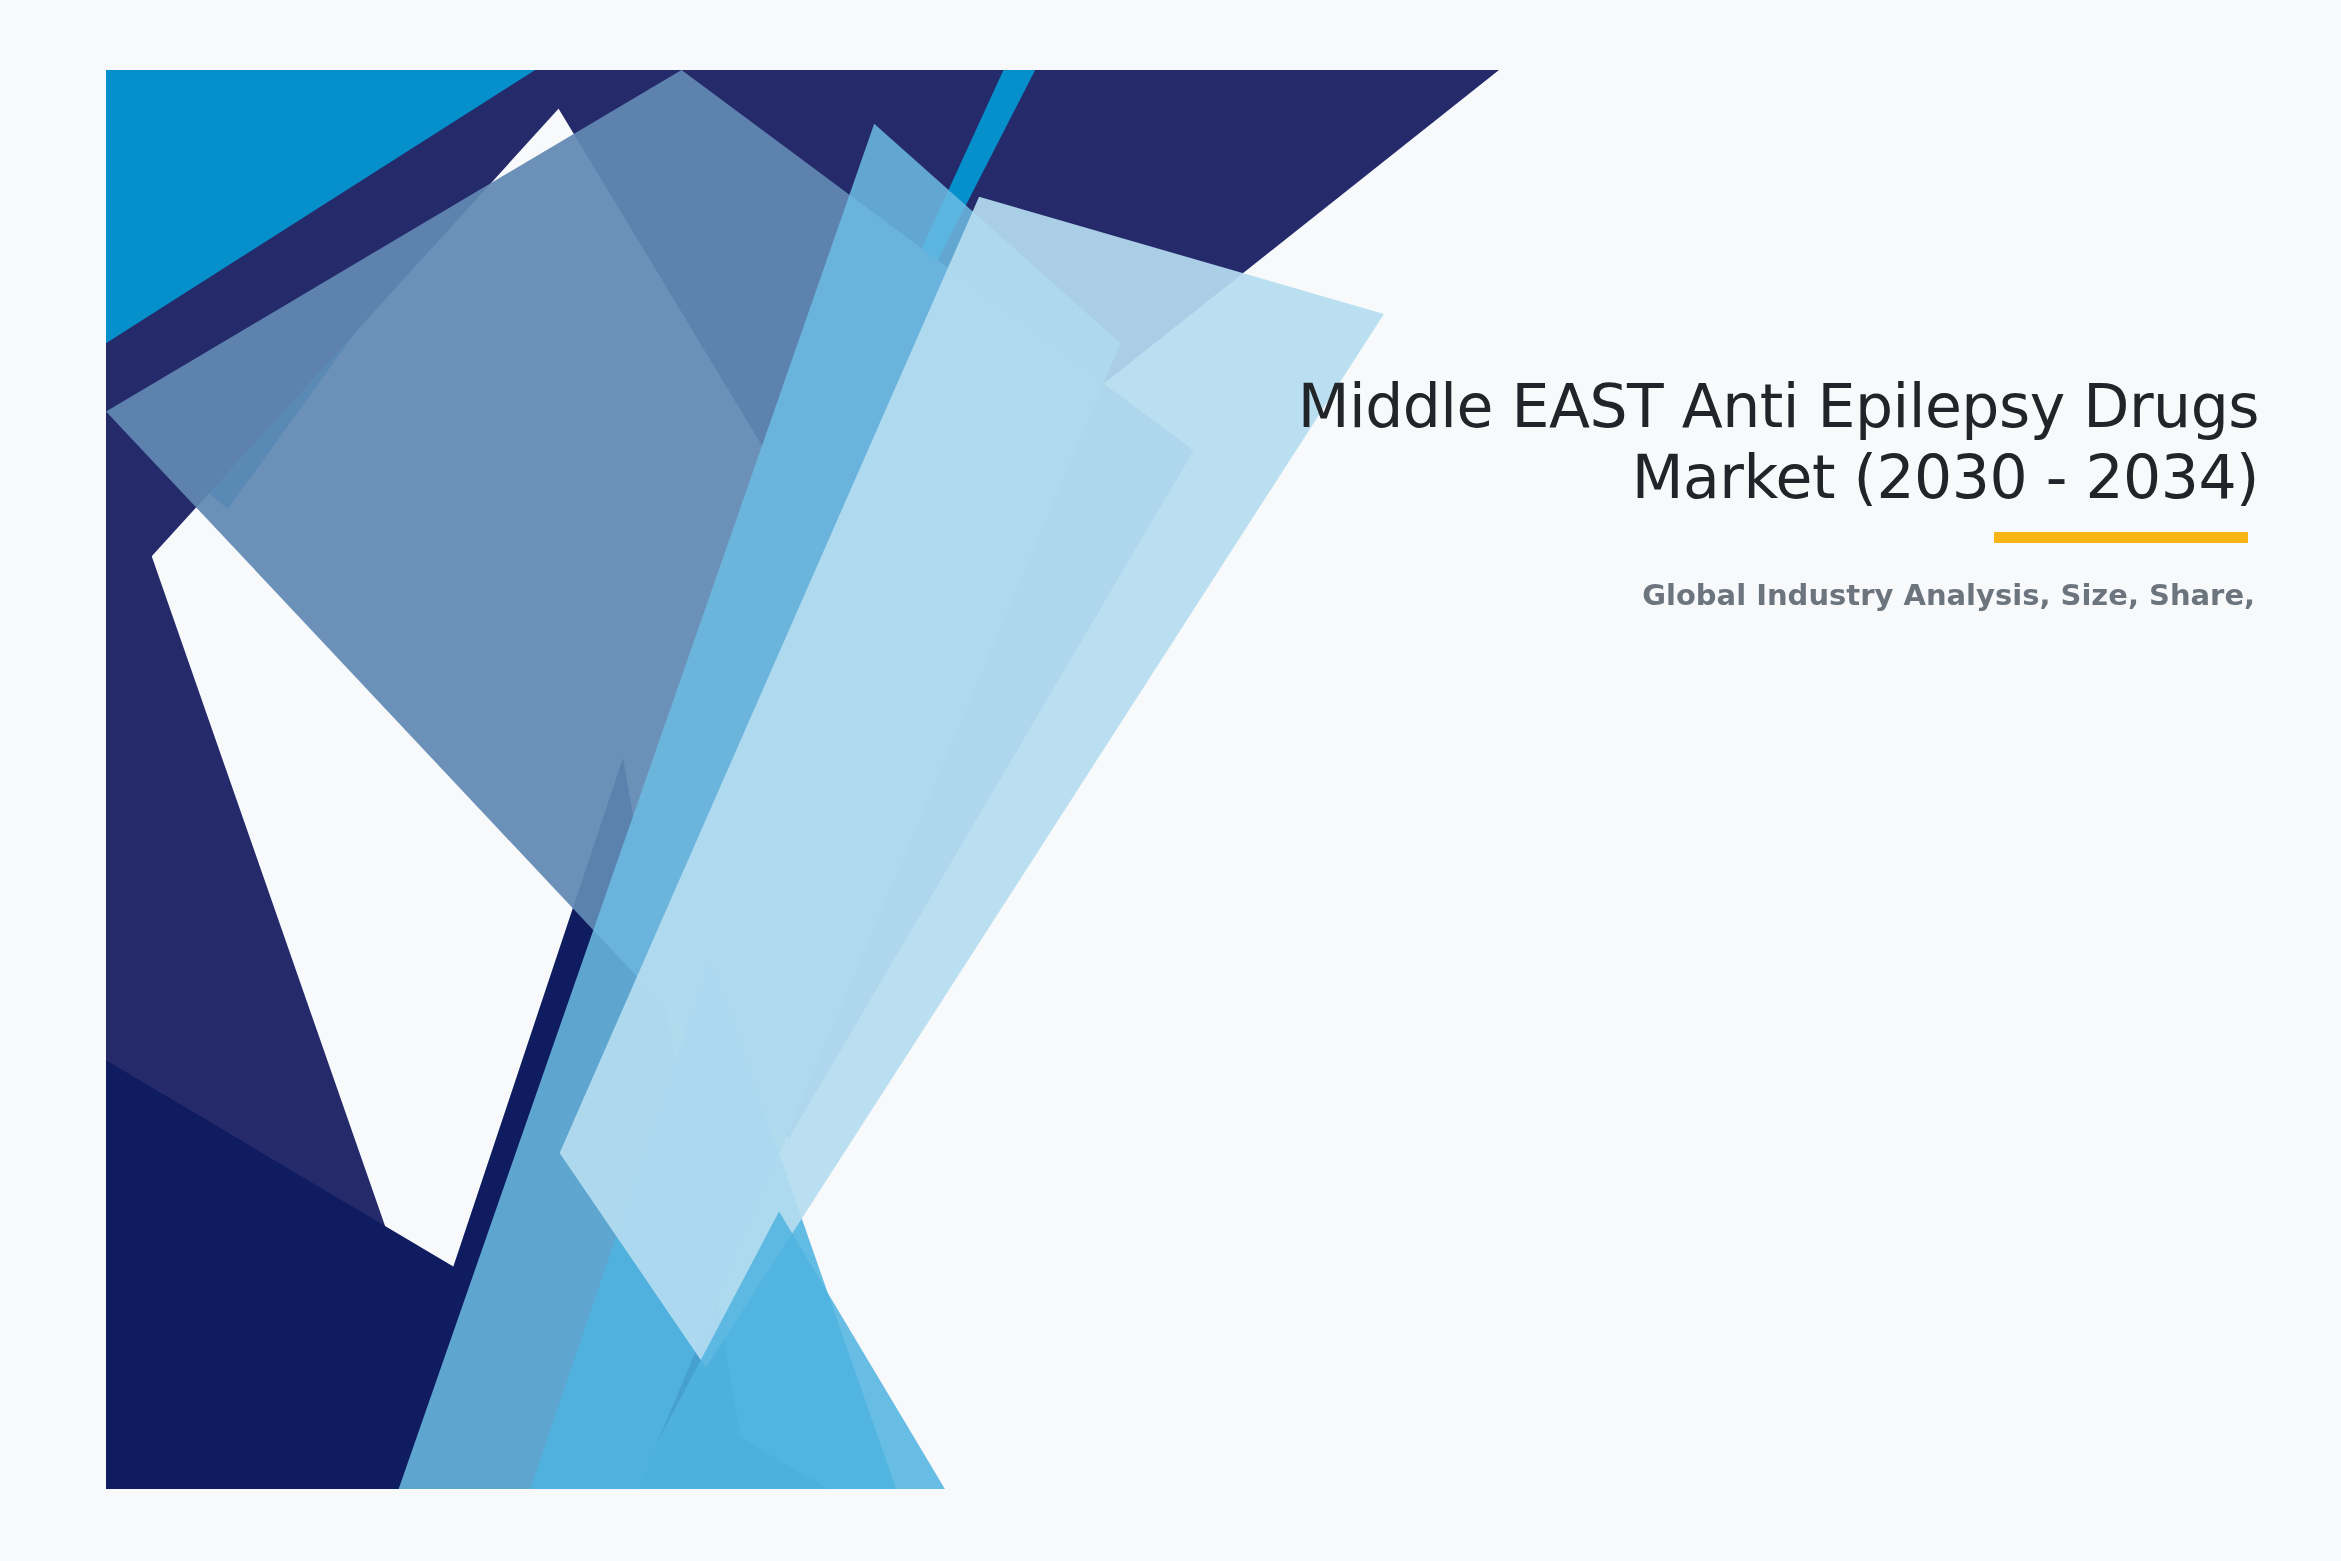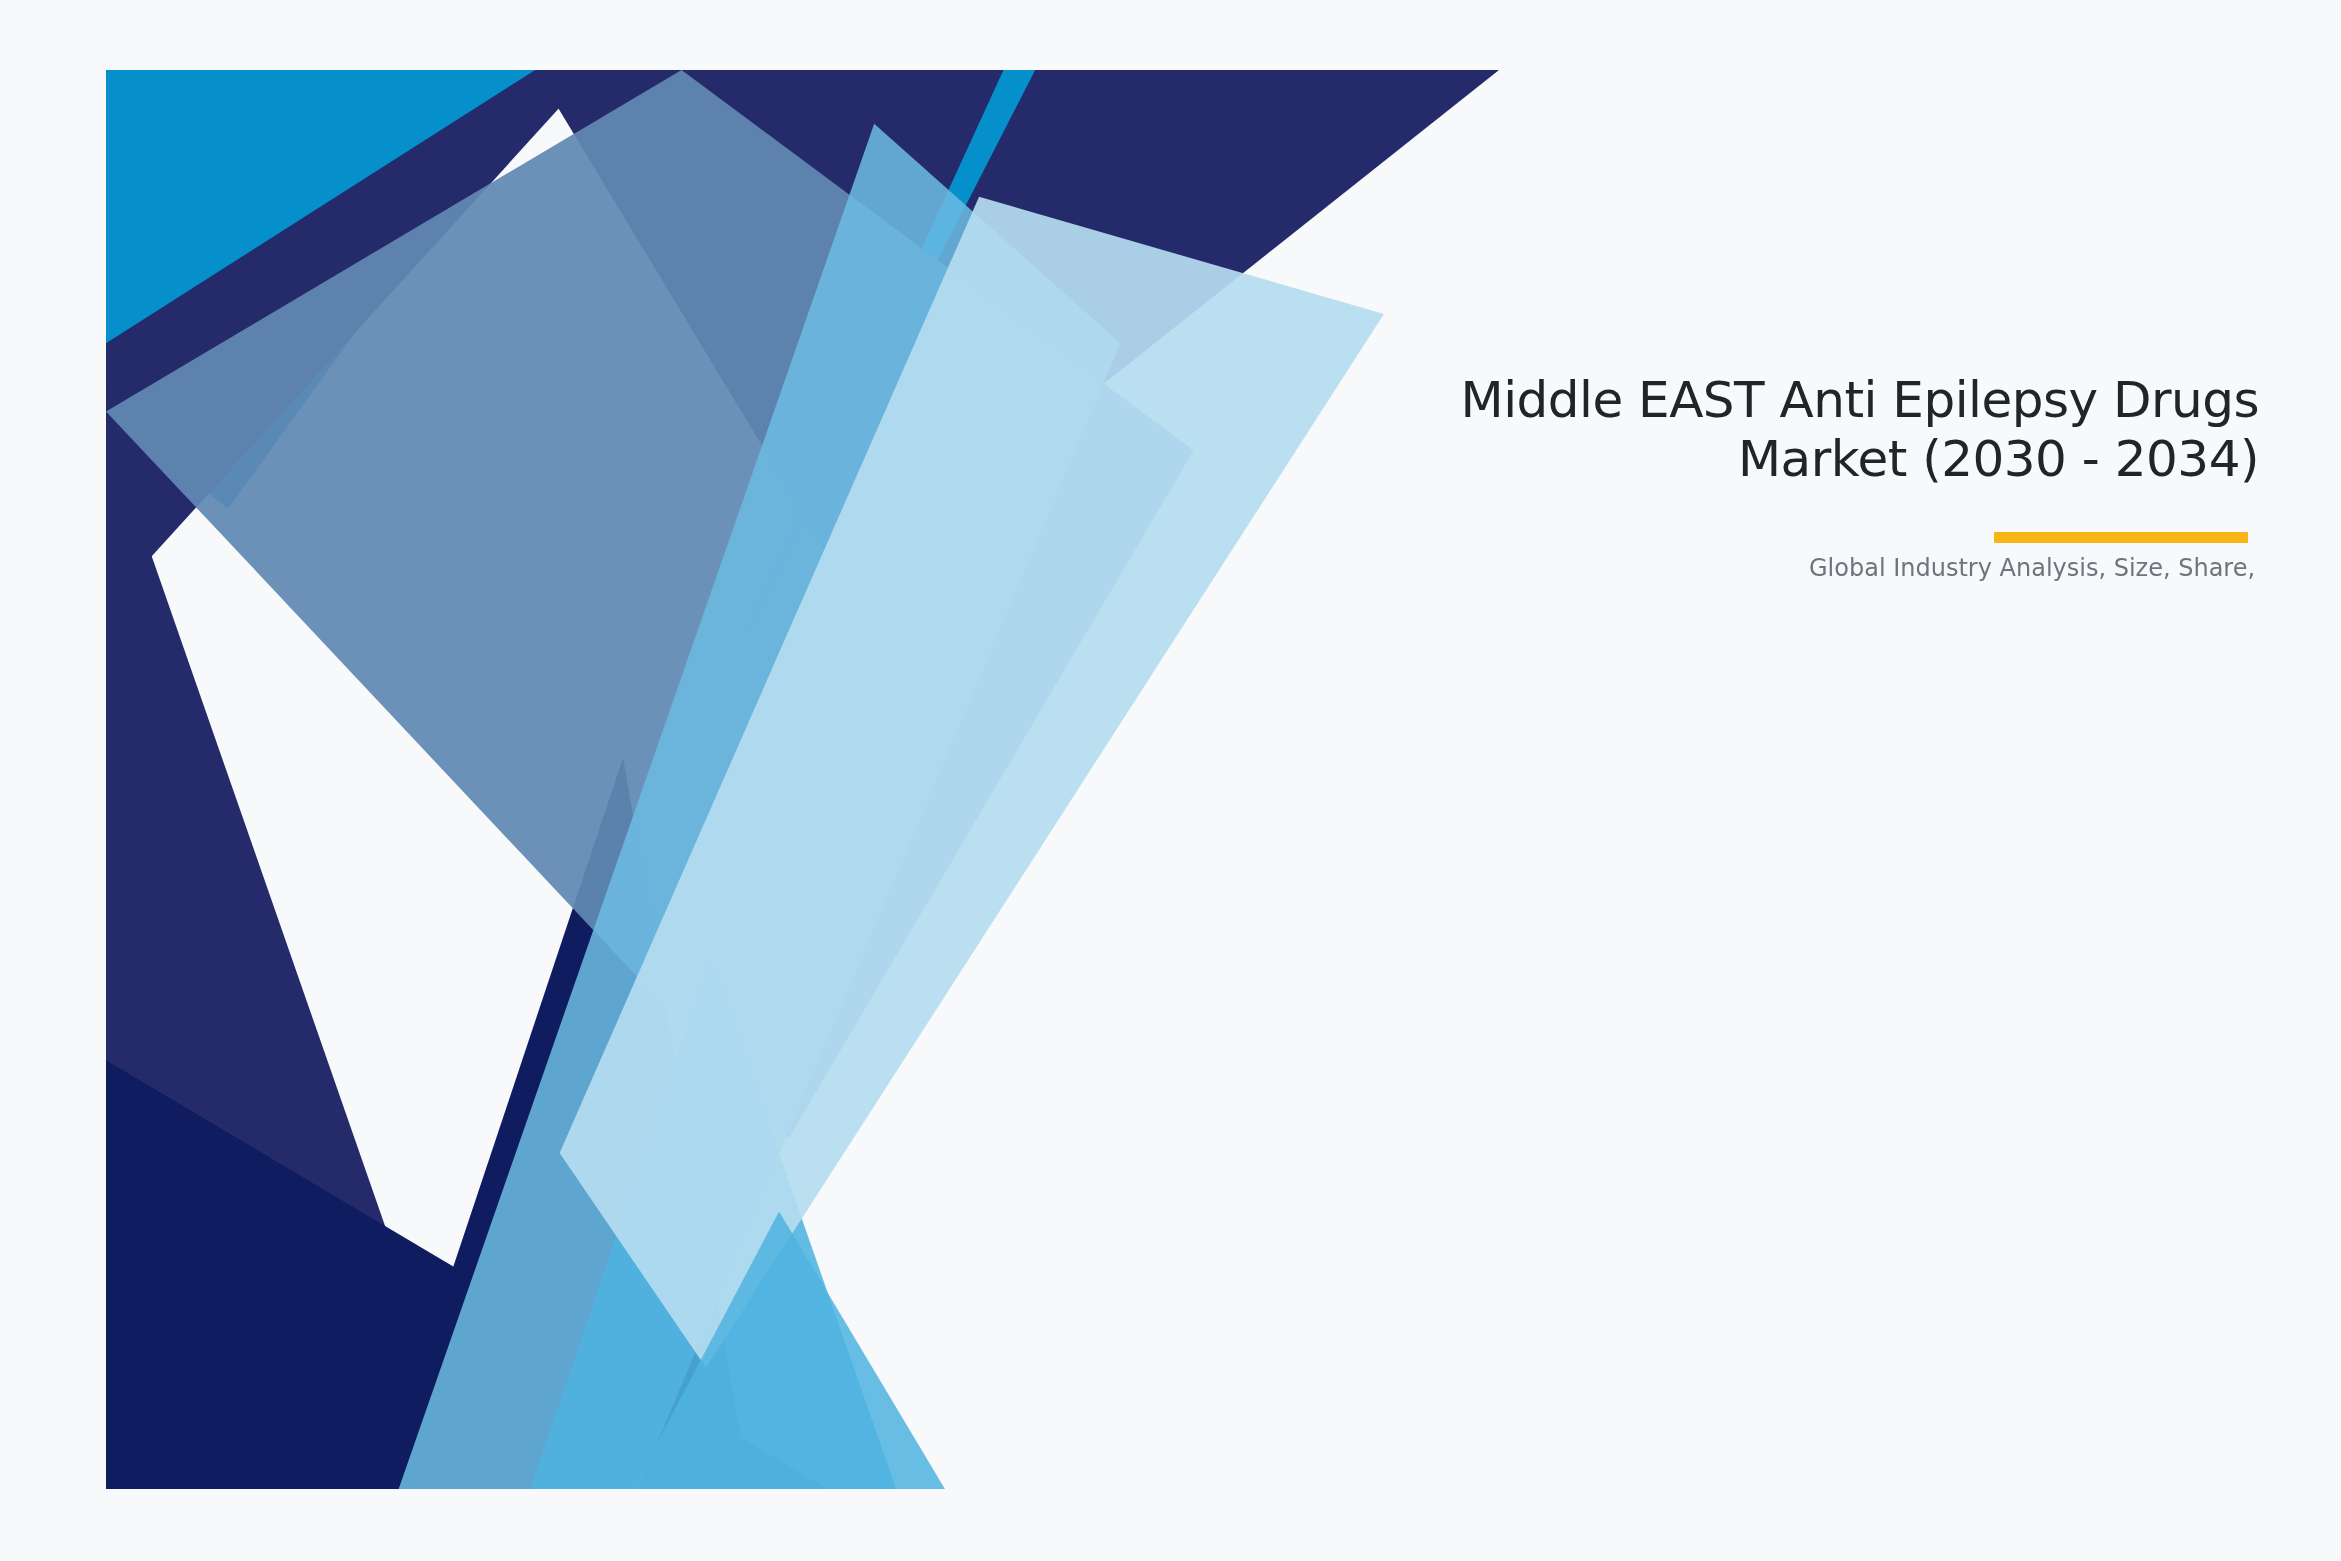--- a/index.html
+++ b/index.html
@@ -42,44 +42,44 @@
 
   #title-wrap {
     position: relative;
     display: block;
   }
 
   #report-title {
     position: relative;
     z-index: 2;
     margin: 0;
-    font-size: 50px;
+    font-size: 60px;
     line-height: 1.18;
     font-weight: 400;
     letter-spacing: -0.5px;
     color: #212529;
     font-family: "DejaVu Sans", "Liberation Sans", sans-serif;
   }
 
   #title-underline {
     position: absolute;
     z-index: 1;
     right: 10.7px;
     top: 161px;
     width: 254px;
     height: 10.7px;
     background: #f9b515;
     border-radius: 1px;
   }
 
   #report-subtitle {
     margin: 62px 3.9px 0 0;
-    font-size: 24px;
+    font-size: 29px;
     line-height: 1.42;
-    font-weight: 400;
+    font-weight: 700;
     color: #6c757d;
     font-family: "DejaVu Sans", "Liberation Sans", sans-serif;
   }
 </style>
 </head>
 <body>
 
 <div id="page">
 
   <div id="artwork">

